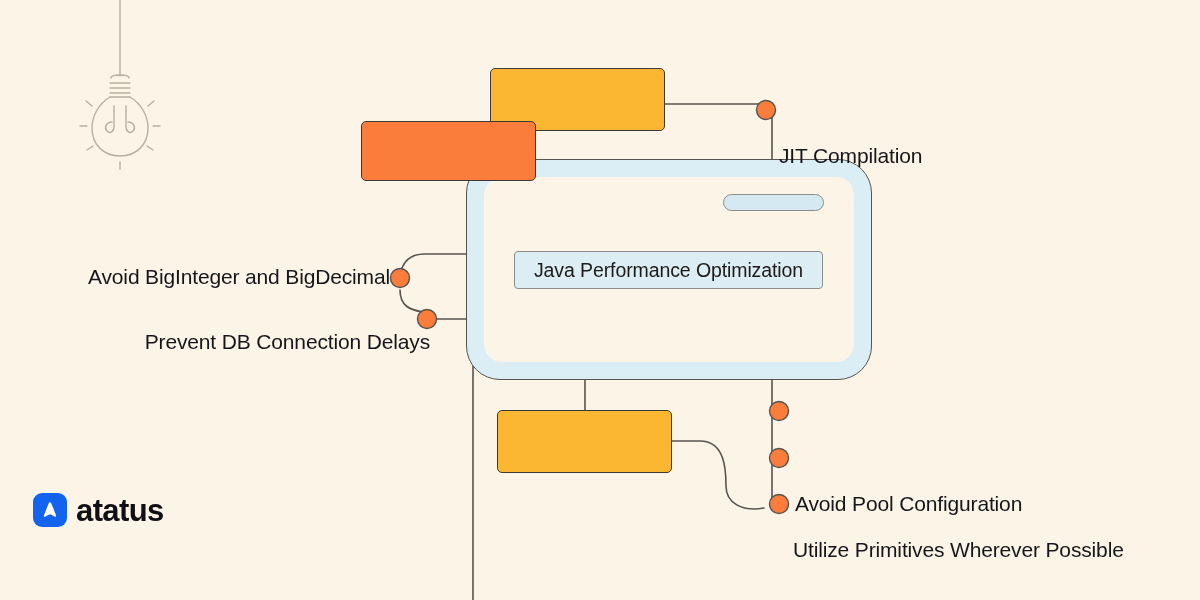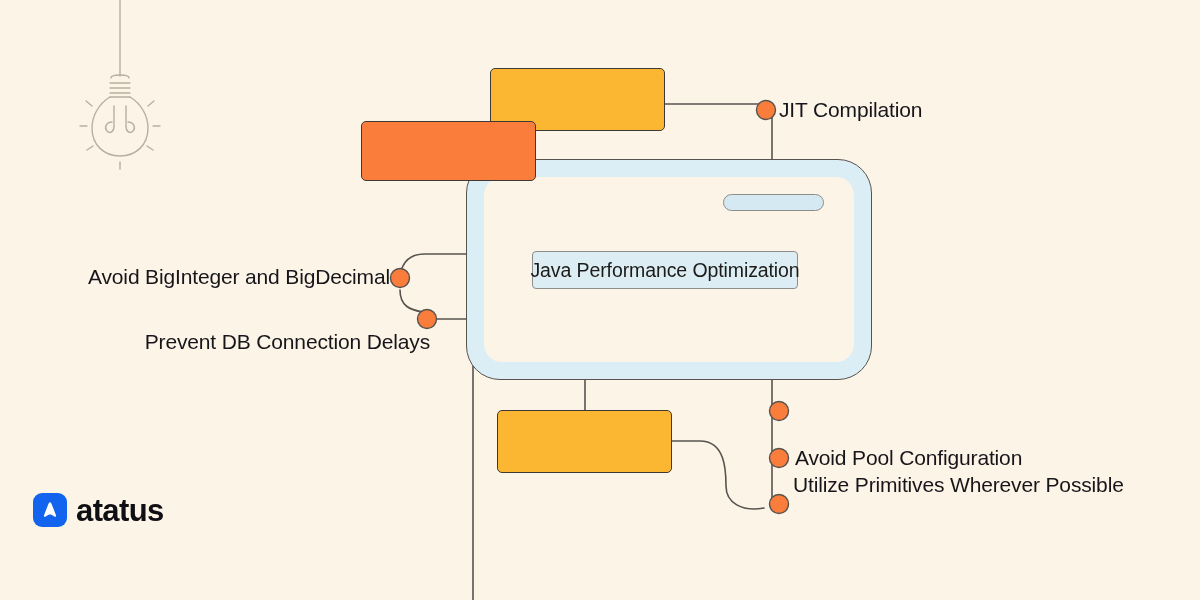--- a/index.html
+++ b/index.html
@@ -74,23 +74,23 @@
     height: 17px;
     box-sizing: border-box;
     background: #D4E9F2;
     border: 1.1px solid #8e8d8b;
     border-radius: 9px;
   }
 
   
   #center-label-box {
     position: absolute;
-    left: 532px;
+    left: 514px;
     top: 251px;
-    width: 266px;
+    width: 309px;
     height: 38px;
     box-sizing: border-box;
     background: #DCEDF3;
     border: 1.1px solid #8e8d8b;
     border-radius: 4px;
     display: flex;
     align-items: center;
     justify-content: center;
   }
   #center-label-box .txt {
@@ -101,27 +101,27 @@
   }
 
   
   .leaf-label {
     position: absolute;
     font-size: 21px;
     color: #16161a;
     white-space: nowrap;
     letter-spacing: -0.15px;
   }
-  .leaf-label.right { text-align: center; }
+  .leaf-label.right { text-align: center; margin-top: 46px; }
   .leaf-label.left  { text-align: right; }
 
   #label-jit          { left: 779px; top: 98px; }
   #label-memory       { left: 795px; top: 400px; }
   #label-threadpool   { left: 795px; top: 446px; }
-  #label-primitives   { left: 793px; top: 473px; }
+  #label-primitives   { left: 793px; top: 492px; }
   #label-bigdecimal   { right: 810px; top: 265px; }
   #label-dbdelay      { right: 770px; top: 330px; }
 
   
   #lightbulb {
     position: absolute;
     left: 72px;
     top: -2px;
     width: 96px;
     height: 172px;

